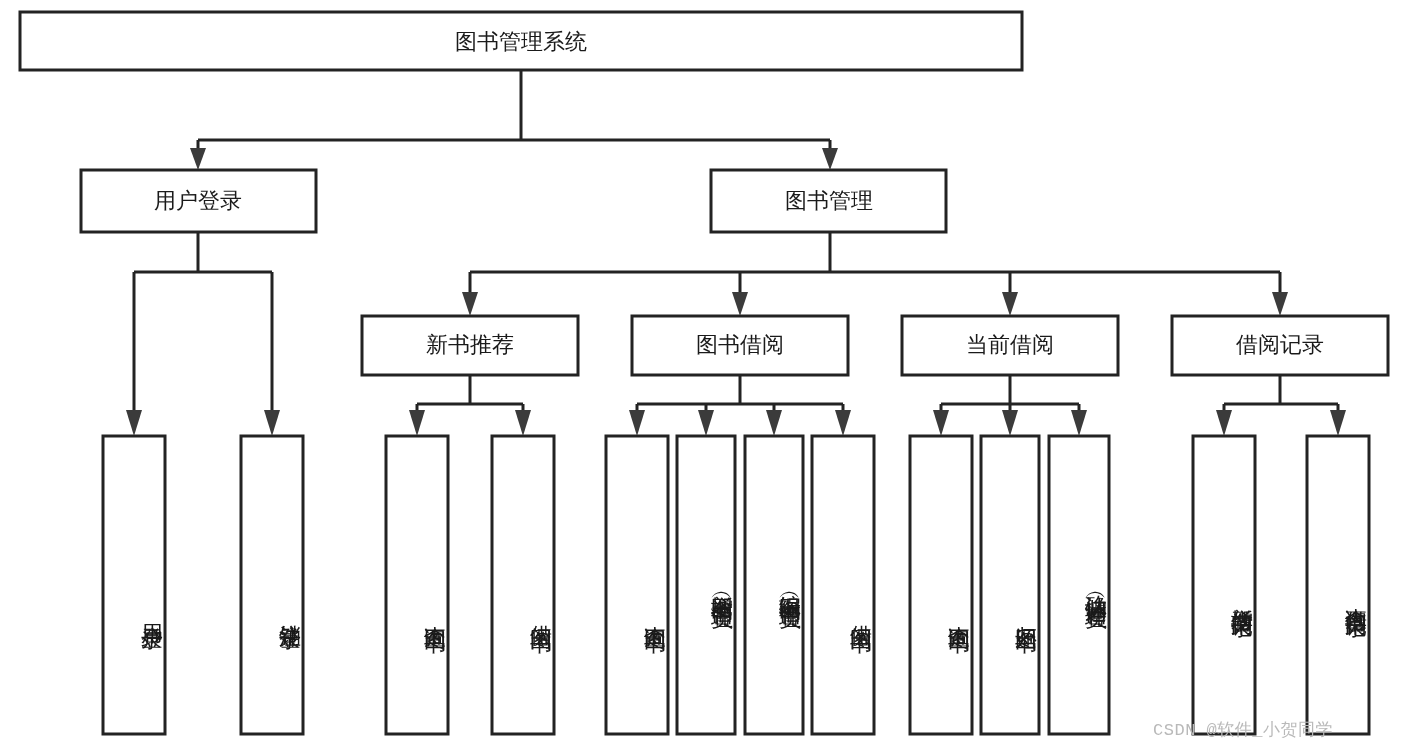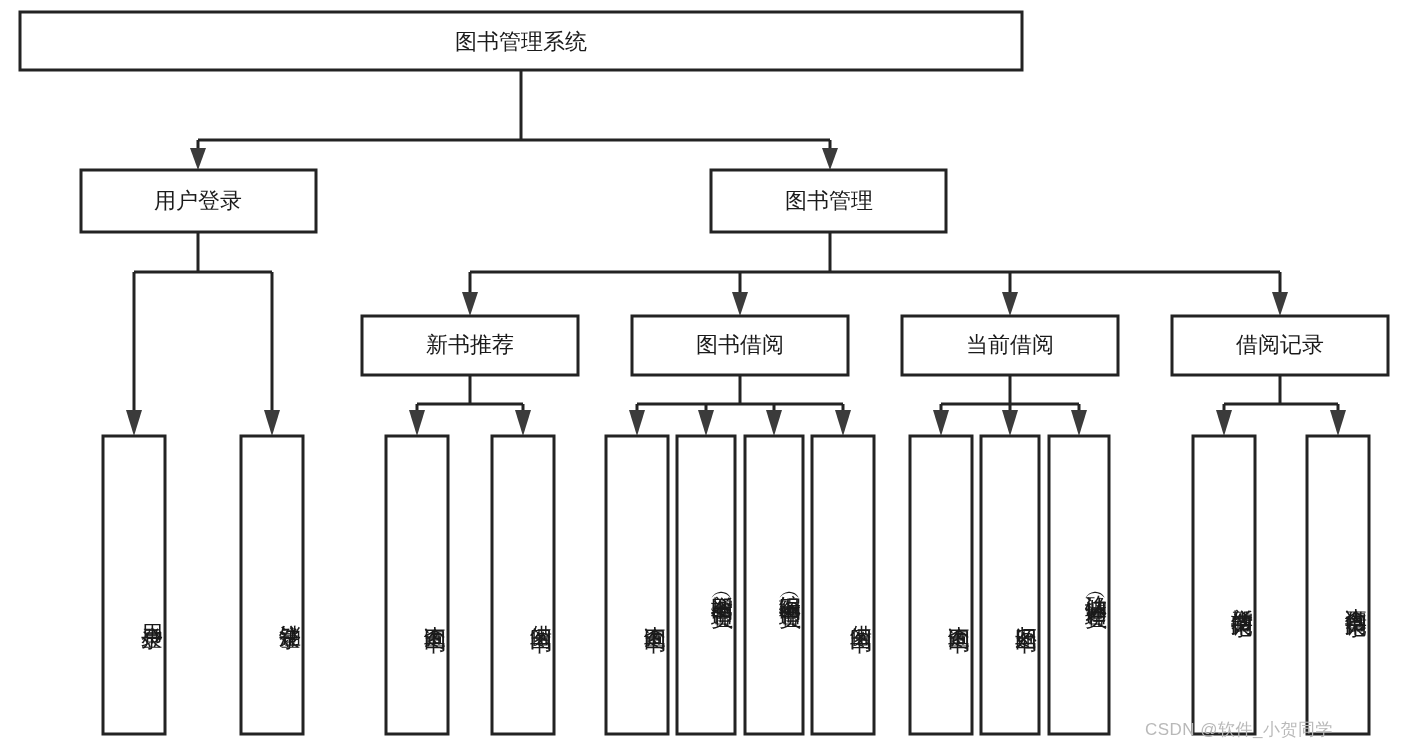--- a/index.html
+++ b/index.html
@@ -62,21 +62,21 @@
     display: flex;
     align-items: flex-start;
     justify-content: center;
     white-space: nowrap;
     pointer-events: none;
   }
   .watermark {
     position: absolute;
     right: 8px;
     bottom: 6px;
-    font-family: Liberation Sans, sans-serif;
+    font-family: Liberation Mono, monospace;
     font-size: 17px;
     color: #b9b9b9;
     white-space: nowrap;
     letter-spacing: 0.5px;
   }
 </style>
 </head>
 <body>
 
 <div id="diagram-root">

